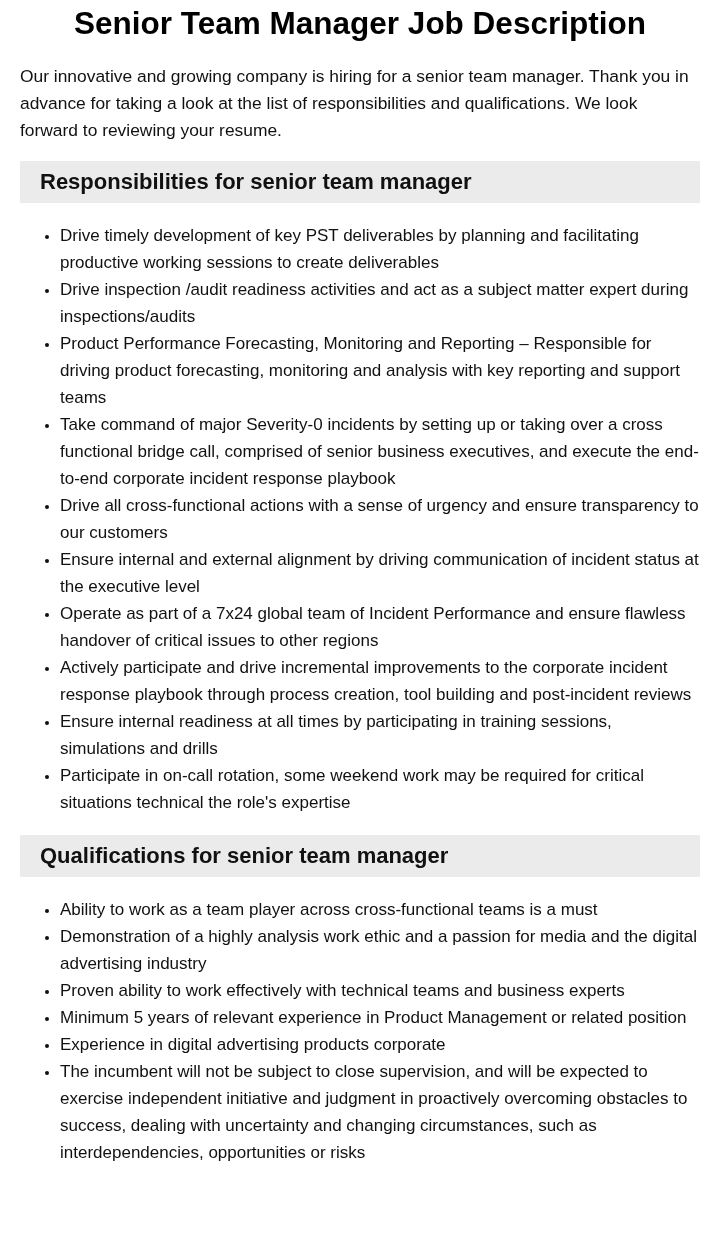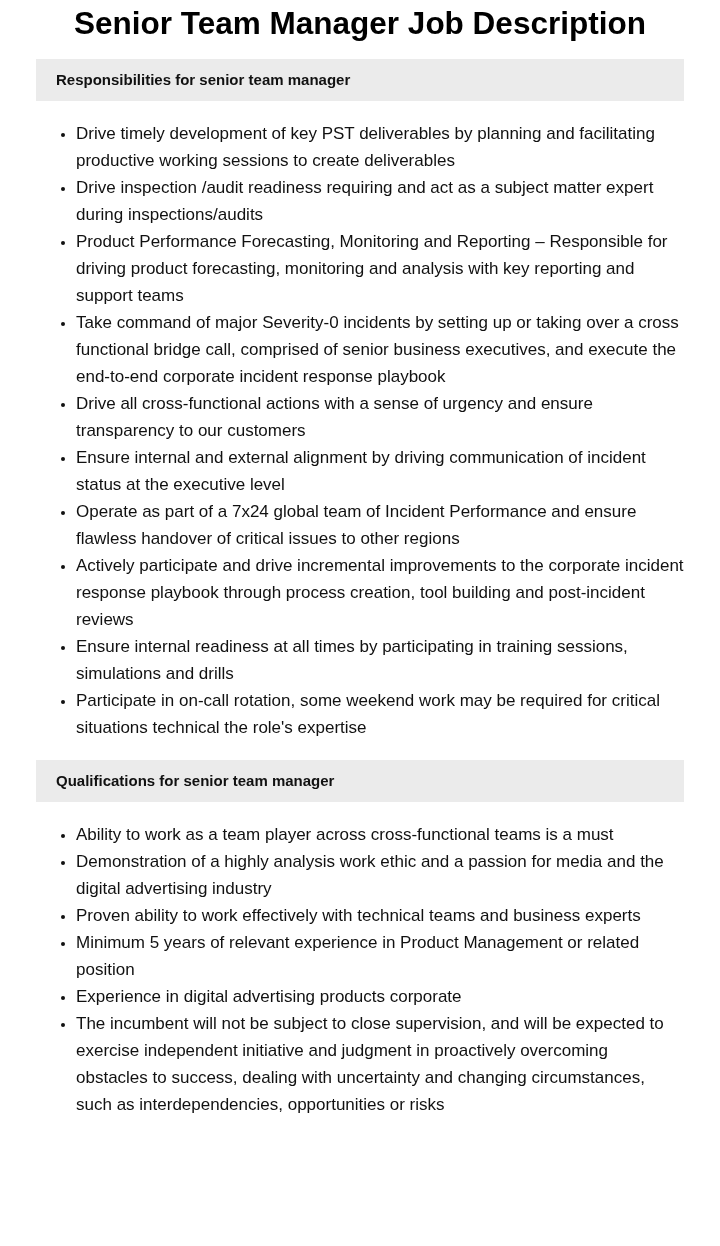--- a/index.html
+++ b/index.html
@@ -3,21 +3,21 @@
   <meta charset="utf-8">
   <style>
     html, body { margin: 0; padding: 0; background: #ffffff; }
     body {
       width: 720px;
       height: 1246px;
       overflow: hidden;
       font-family: "Liberation Sans", "DejaVu Sans", sans-serif;
       color: #111111;
     }
-    .page { padding: 0 36px; }
+    .page { padding: 0 20px; }
     h1 {
       margin: 0;
       padding-top: 4px;
       text-align: center;
       font-size: 31.5px;
       font-weight: bold;
       line-height: 38px;
       letter-spacing: 0px;
       color: #000;
     }
@@ -26,21 +26,21 @@
       font-size: 17.4px;
       line-height: 27px;
       color: #111;
     }
     .section-header {
       margin-top: 17px;
       background: #ebebeb;
       height: 42px;
       line-height: 42px;
       padding-left: 20px;
-      font-size: 15px;
+      font-size: 22px;
       font-weight: bold;
       color: #111;
     }
     .section-header.q { margin-top: 19px; }
     ul {
       margin: 19px 0 0 0;
       padding-left: 40px;
       list-style: disc;
     }
     li {
@@ -49,25 +49,26 @@
       color: #111;
       padding-right: 0;
     }
     li::marker { font-size: 14px; }
   </style>
 </head>
 <body>
 
 <div class="page">
   <h1>Senior Team Manager Job Description</h1>
+  <p class="intro">Our innovative and growing company is hiring for a senior team manager. Thank you in advance for taking a look at the list of responsibilities and qualifications. We look forward to reviewing your resume.</p>
 
   <div class="section-header">Responsibilities for senior team manager</div>
   <ul>
     <li>Drive timely development of key PST deliverables by planning and facilitating productive working sessions to create deliverables</li>
-    <li>Drive inspection /audit readiness requiring and act as a subject matter expert during inspections/audits</li>
+    <li>Drive inspection /audit readiness activities and act as a subject matter expert during inspections/audits</li>
     <li>Product Performance Forecasting, Monitoring and Reporting – Responsible for driving product forecasting, monitoring and analysis with key reporting and support teams</li>
     <li>Take command of major Severity-0 incidents by setting up or taking over a cross functional bridge call, comprised of senior business executives, and execute the end-to-end corporate incident response playbook</li>
     <li>Drive all cross-functional actions with a sense of urgency and ensure transparency to our customers</li>
     <li>Ensure internal and external alignment by driving communication of incident status at the executive level</li>
     <li>Operate as part of a 7x24 global team of Incident Performance and ensure flawless handover of critical issues to other regions</li>
     <li>Actively participate and drive incremental improvements to the corporate incident response playbook through process creation, tool building and post-incident reviews</li>
     <li>Ensure internal readiness at all times by participating in training sessions, simulations and drills</li>
     <li>Participate in on-call rotation, some weekend work may be required for critical situations technical the role's expertise</li>
   </ul>
 

